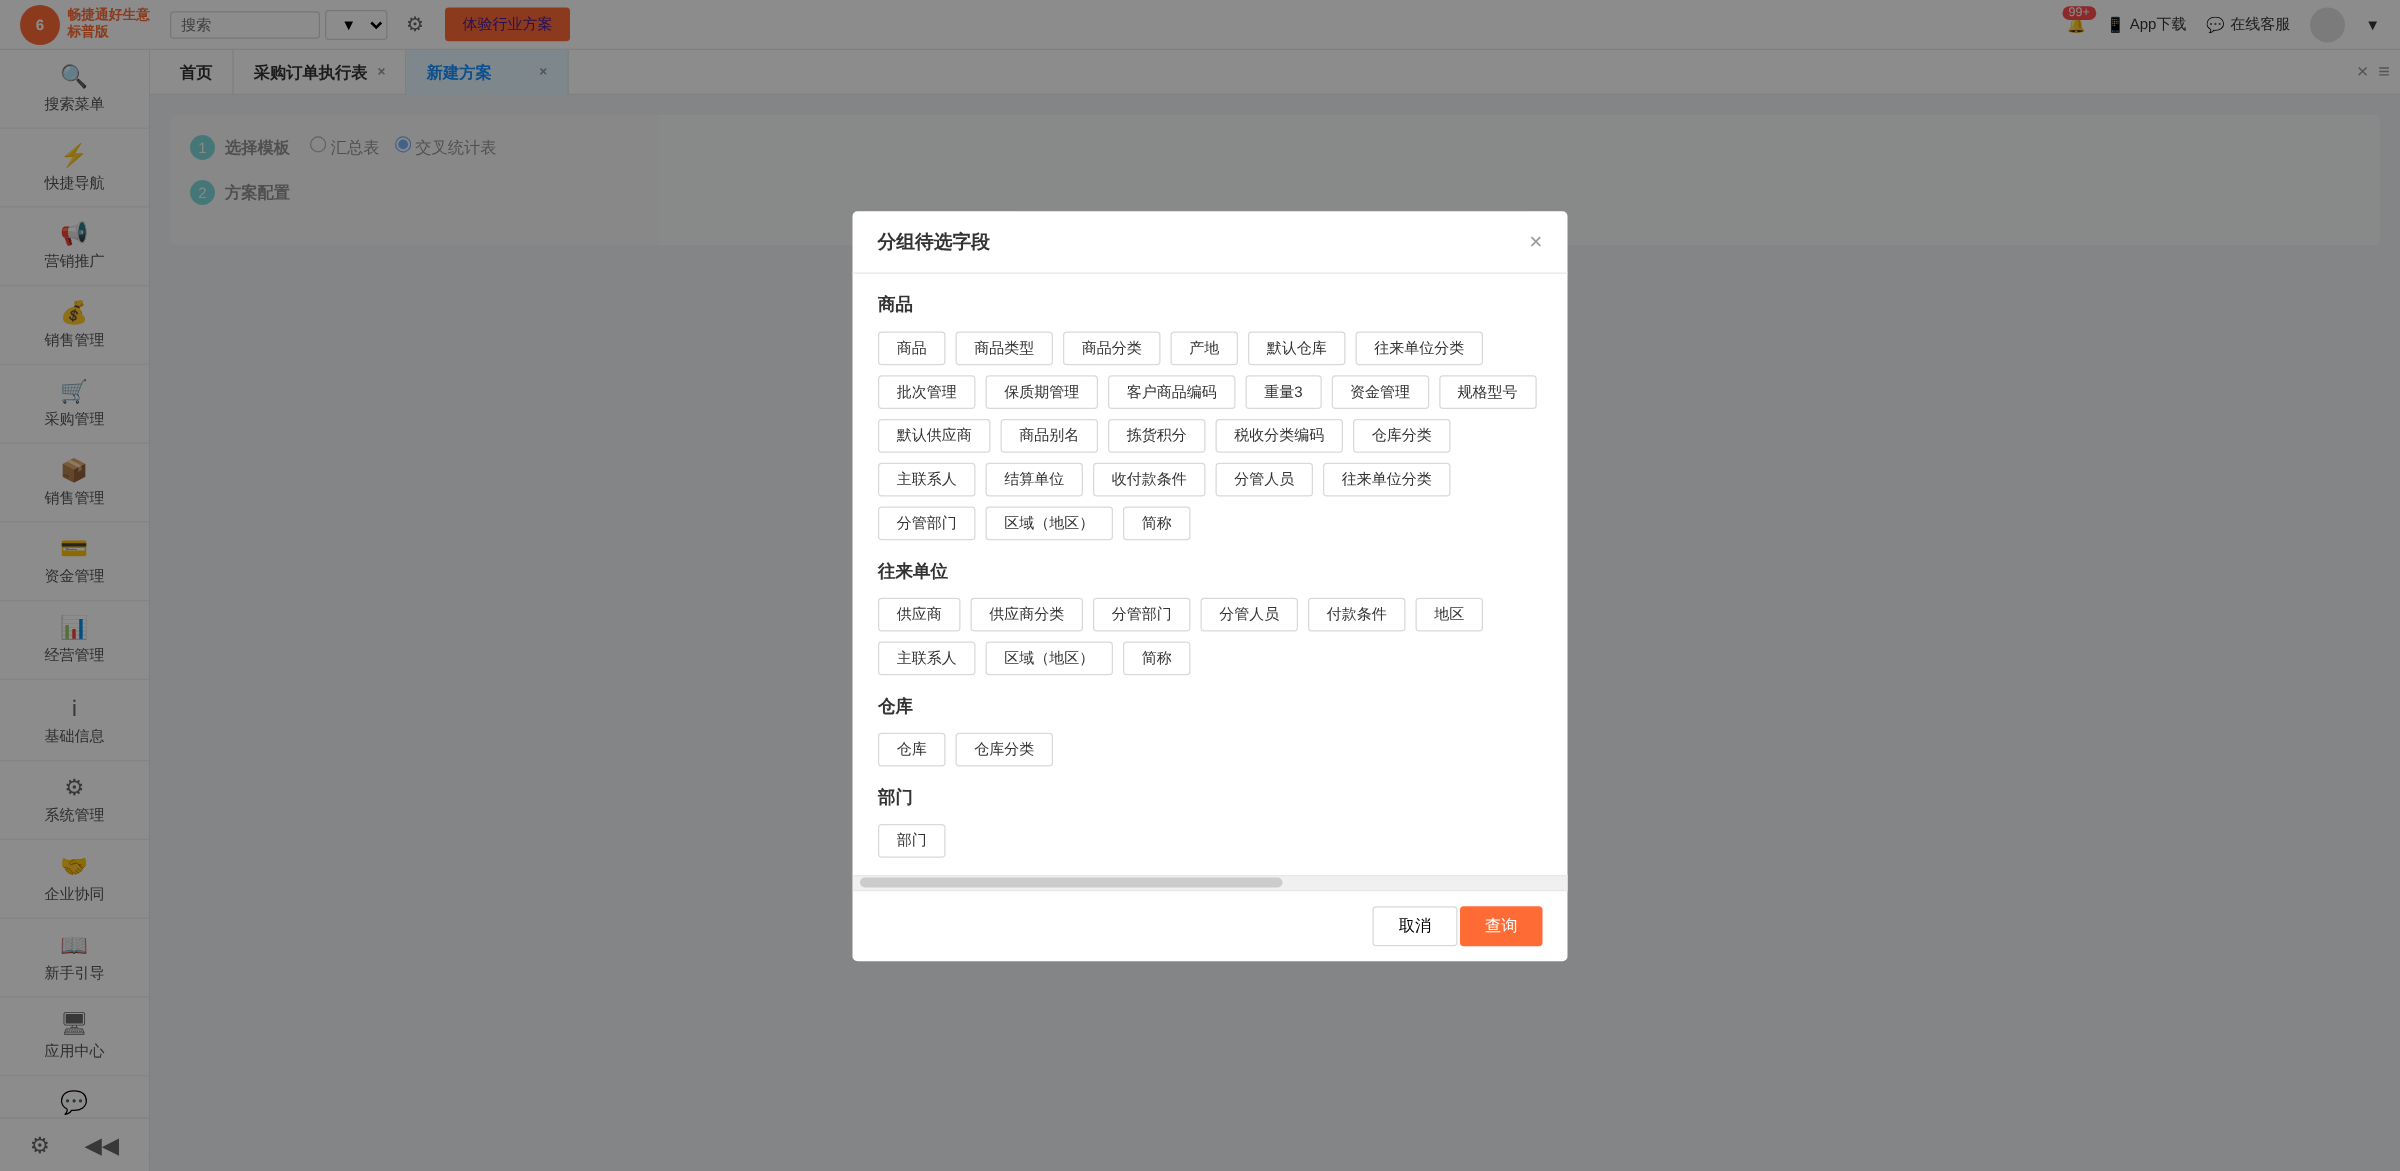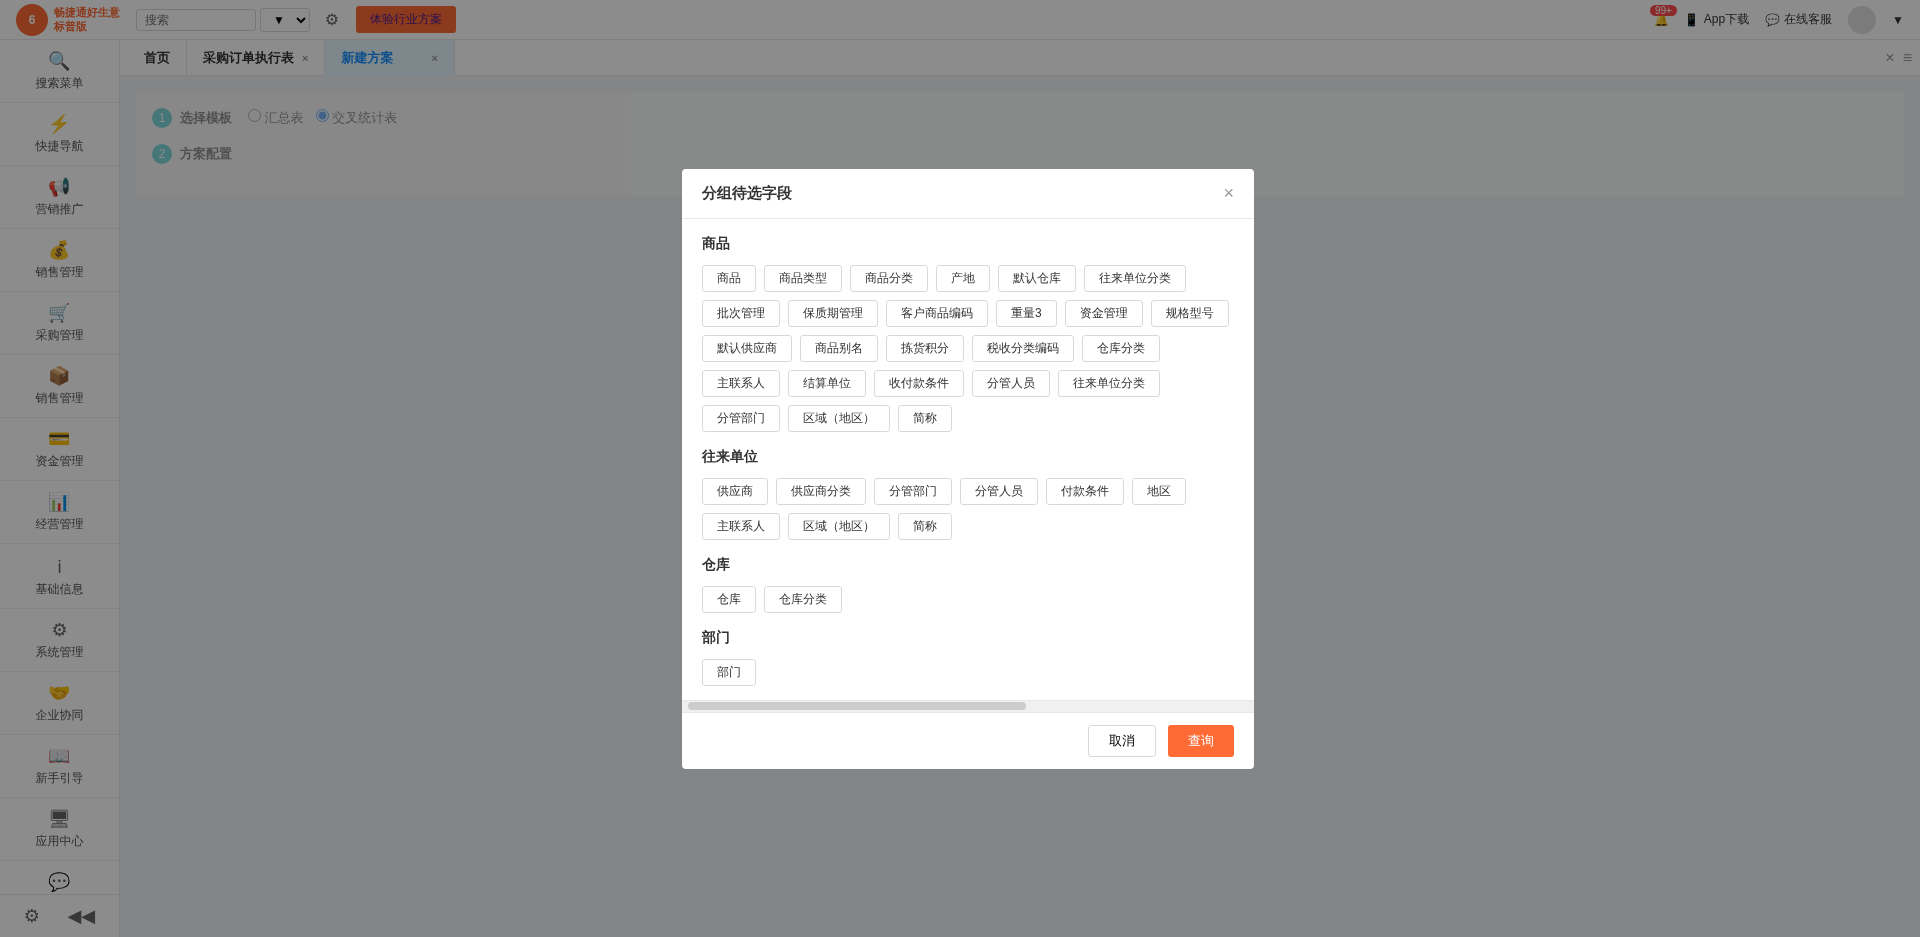--- a/index.html
+++ b/index.html
@@ -252,21 +252,21 @@
     .modal-body {
       padding: 16px 20px;
       overflow-y: auto;
       flex: 1;
     }
     .modal-footer {
       padding: 12px 20px;
       border-top: 1px solid #e8e8e8;
       display: flex;
       justify-content: flex-end;
-      gap: 12px;
+      gap: 2px;
       flex-shrink: 0;
     }
 
     
     .field-group-title {
       font-size: 14px;
       font-weight: bold;
       margin-bottom: 12px;
       margin-top: 16px;
       color: #333;

